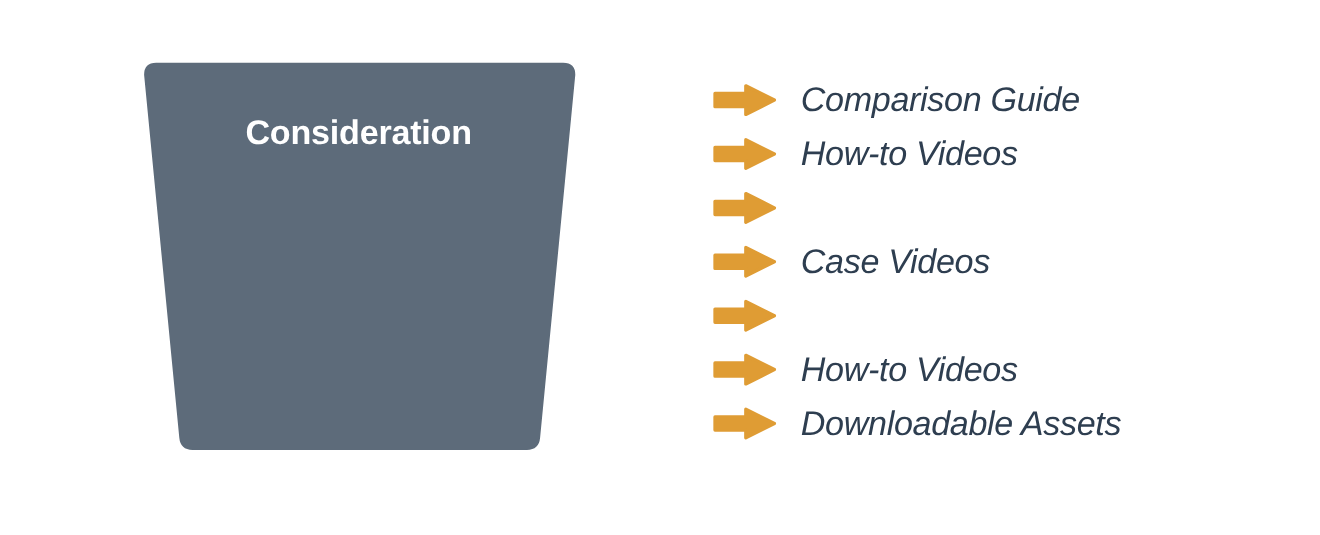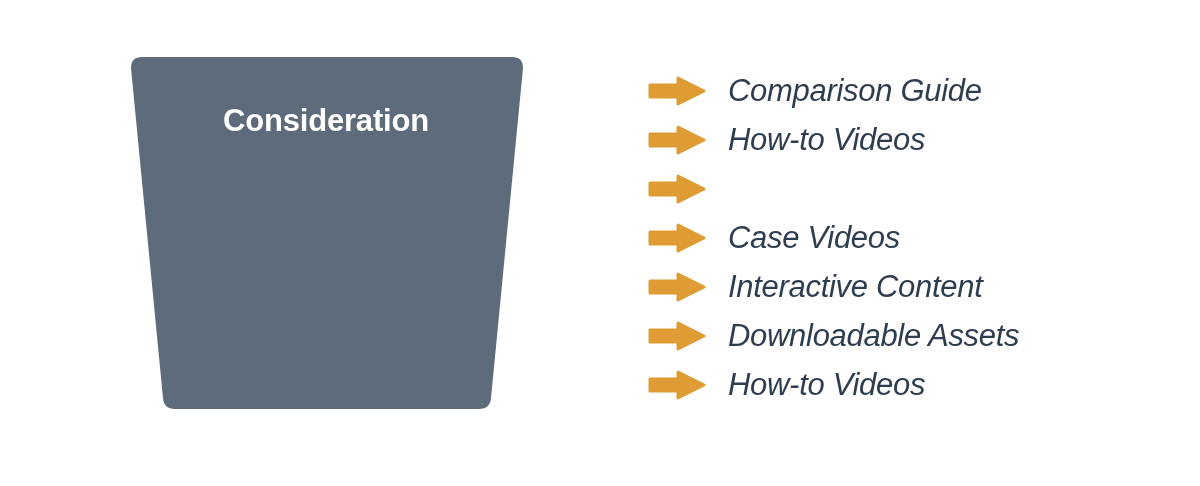--- a/index.html
+++ b/index.html
@@ -141,35 +141,34 @@
       </span>
       <span class="item-label">Case Videos</span>
     </div>
 
     <div class="content-item">
       <span class="arrow-icon">
         <svg viewBox="0 0 58 30" aria-hidden="true">
           <path d="M 2 9 L 30 9 L 30 2 L 56 15 L 30 28 L 30 21 L 2 21 Z" fill="#df9c34" stroke="#df9c34" stroke-width="3" stroke-linejoin="round"></path>
         </svg>
       </span>
-      <span class="item-label">Interactive Content</span>
+    </div>
+
+    <div class="content-item">
+      <span class="arrow-icon">
+        <svg viewBox="0 0 58 30" aria-hidden="true">
+          <path d="M 2 9 L 30 9 L 30 2 L 56 15 L 30 28 L 30 21 L 2 21 Z" fill="#df9c34" stroke="#df9c34" stroke-width="3" stroke-linejoin="round"></path>
+        </svg>
+      </span>
+      <span class="item-label">How-to Videos</span>
     </div>
 
     <div class="content-item">
       <span class="arrow-icon">
         <svg viewBox="0 0 58 30" aria-hidden="true">
           <path d="M 2 9 L 30 9 L 30 2 L 56 15 L 30 28 L 30 21 L 2 21 Z" fill="#df9c34" stroke="#df9c34" stroke-width="3" stroke-linejoin="round"></path>
         </svg>
       </span>
       <span class="item-label">Downloadable Assets</span>
     </div>
 
-    <div class="content-item">
-      <span class="arrow-icon">
-        <svg viewBox="0 0 58 30" aria-hidden="true">
-          <path d="M 2 9 L 30 9 L 30 2 L 56 15 L 30 28 L 30 21 L 2 21 Z" fill="#df9c34" stroke="#df9c34" stroke-width="3" stroke-linejoin="round"></path>
-        </svg>
-      </span>
-      <span class="item-label">How-to Videos</span>
-    </div>
-
   </div>
 </div>
 
 </body></html>

